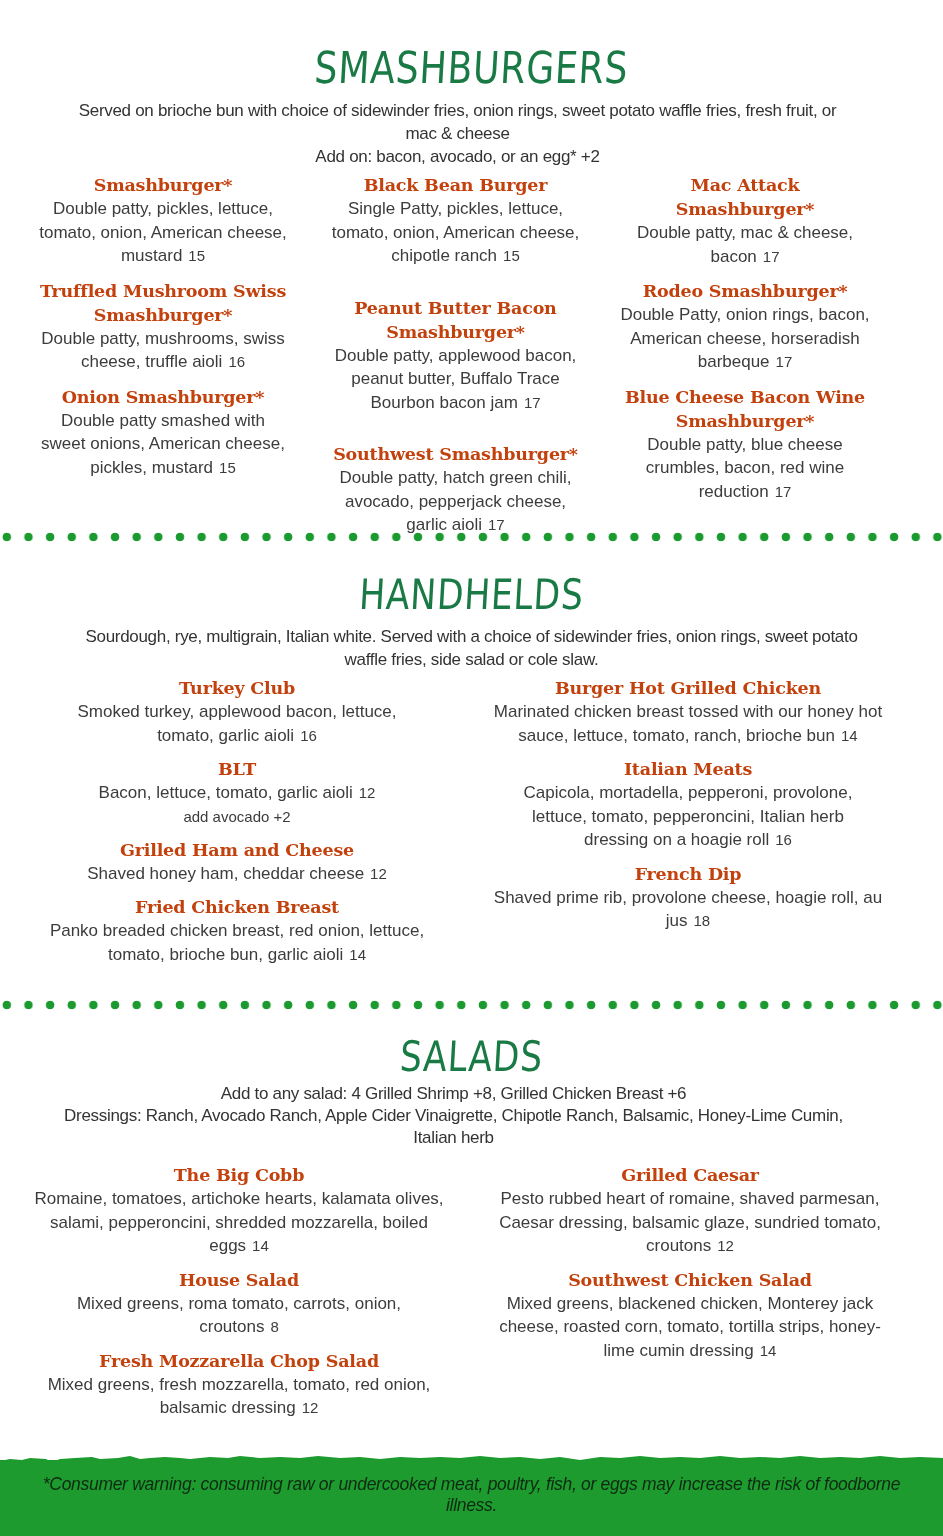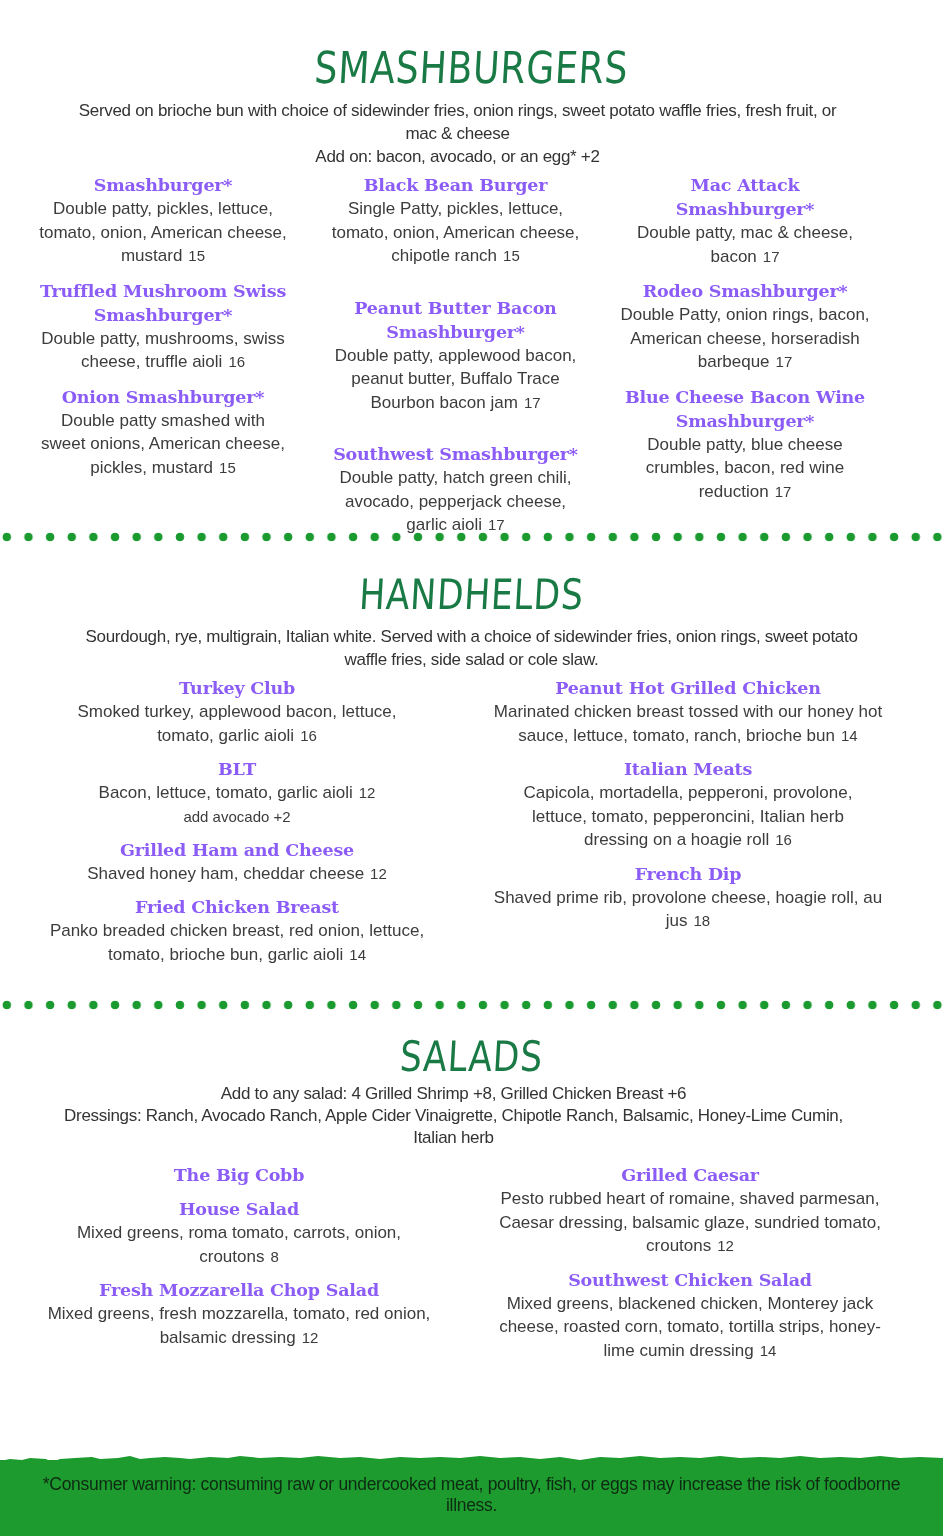--- a/index.html
+++ b/index.html
@@ -15,21 +15,21 @@
     margin:0; line-height:1;
   }
   .intro {
     text-align:center; font-family:"Liberation Sans Narrow","Liberation Sans", sans-serif;
     font-size:17px; line-height:23px; color:#333;
     letter-spacing:-0.3px;
   }
   .item { text-align:center; }
   .item-name {
     font-family:"DejaVu Serif", serif; font-weight:bold; font-size:17.5px;
-    line-height:24px; color:#8b5cf6; letter-spacing:-0.2px;
+    line-height:24px; color:#c2410c; letter-spacing:-0.2px;
   }
   .item-desc {
     font-family:"Liberation Sans", sans-serif; font-size:17px; line-height:23.5px; color:#3c3c3c;
   }
   .price { font-size:15px; margin-left:6px; }
   .note { font-size:15px; line-height:23px; }
   .abs { position:absolute; }
   .dots {
     position:absolute; left:-4px; width:960px; height:10px;
     background-image:radial-gradient(circle, #1b9a30 4px, transparent 4.6px);
@@ -39,20 +39,21 @@
   .col { position:absolute; display:flex; flex-direction:column; }
   .footer {
     position:absolute; left:0; top:1460px; width:943px; height:76px;
     background:#1e9b2f;
   }
   .footer-edge { position:absolute; left:0; top:1452px; width:943px; height:14px; }
   .footer-text {
     position:absolute; left:40px; width:863px; top:1474px; text-align:center;
     font-family:"Liberation Sans", sans-serif; font-size:17.5px; line-height:21px; color:#0e2a12;
     letter-spacing:-0.3px;
+    font-style:italic;
   }
 </style>
 </head>
 <body>
 
 <h1 class="section-title abs" style="left:0;width:943px;top:46px;font-size:44px;">SMASHBURGERS</h1>
 
 <div class="intro abs" style="left:16px;width:883px;top:99px;">
   <div>Served on brioche bun with choice of sidewinder fries, onion rings, sweet potato waffle fries, fresh fruit, or</div>
   <div>mac &amp; cheese</div>
@@ -128,21 +129,21 @@
     <div class="item-desc"><span>Shaved honey ham, cheddar cheese</span><span class="price">12</span></div>
   </div>
   <div class="item">
     <div class="item-name">Fried Chicken Breast</div>
     <div class="item-desc"><span>Panko breaded chicken breast, red onion, lettuce, tomato, brioche bun, garlic aioli</span><span class="price">14</span></div>
   </div>
 </div>
 
 <div class="col" style="left:482px;width:412px;top:676px;gap:10px;">
   <div class="item">
-    <div class="item-name">Peanut Hot Grilled Chicken</div>
+    <div class="item-name">Burger Hot Grilled Chicken</div>
     <div class="item-desc"><span>Marinated chicken breast tossed with our honey hot sauce, lettuce, tomato, ranch, brioche bun</span><span class="price">14</span></div>
   </div>
   <div class="item">
     <div class="item-name">Italian Meats</div>
     <div class="item-desc" style="padding:0 20px;"><span>Capicola, mortadella, pepperoni, provolone, lettuce, tomato, pepperoncini, Italian herb dressing on a hoagie roll</span><span class="price">16</span></div>
   </div>
   <div class="item">
     <div class="item-name">French Dip</div>
     <div class="item-desc"><span>Shaved prime rib, provolone cheese, hoagie roll, au jus</span><span class="price">18</span></div>
   </div>
@@ -154,20 +155,21 @@
 
 <div class="intro abs" style="left:12px;width:883px;top:1083px;line-height:22px;">
   <div>Add to any salad: 4 Grilled Shrimp +8, Grilled Chicken Breast +6</div>
   <div>Dressings: Ranch, Avocado Ranch, Apple Cider Vinaigrette, Chipotle Ranch, Balsamic, Honey-Lime Cumin,</div>
   <div>Italian herb</div>
 </div>
 
 <div class="col" style="left:34px;width:410px;top:1163px;gap:10px;">
   <div class="item">
     <div class="item-name">The Big Cobb</div>
+    <div class="item-desc"><span>Romaine, tomatoes, artichoke hearts, kalamata olives, salami, pepperoncini, shredded mozzarella, boiled eggs</span><span class="price">14</span></div>
   </div>
   <div class="item">
     <div class="item-name">House Salad</div>
     <div class="item-desc" style="padding:0 30px;"><span>Mixed greens, roma tomato, carrots, onion, croutons</span><span class="price">8</span></div>
   </div>
   <div class="item">
     <div class="item-name">Fresh Mozzarella Chop Salad</div>
     <div class="item-desc"><span>Mixed greens, fresh mozzarella, tomato, red onion, balsamic dressing</span><span class="price">12</span></div>
   </div>
 </div>

